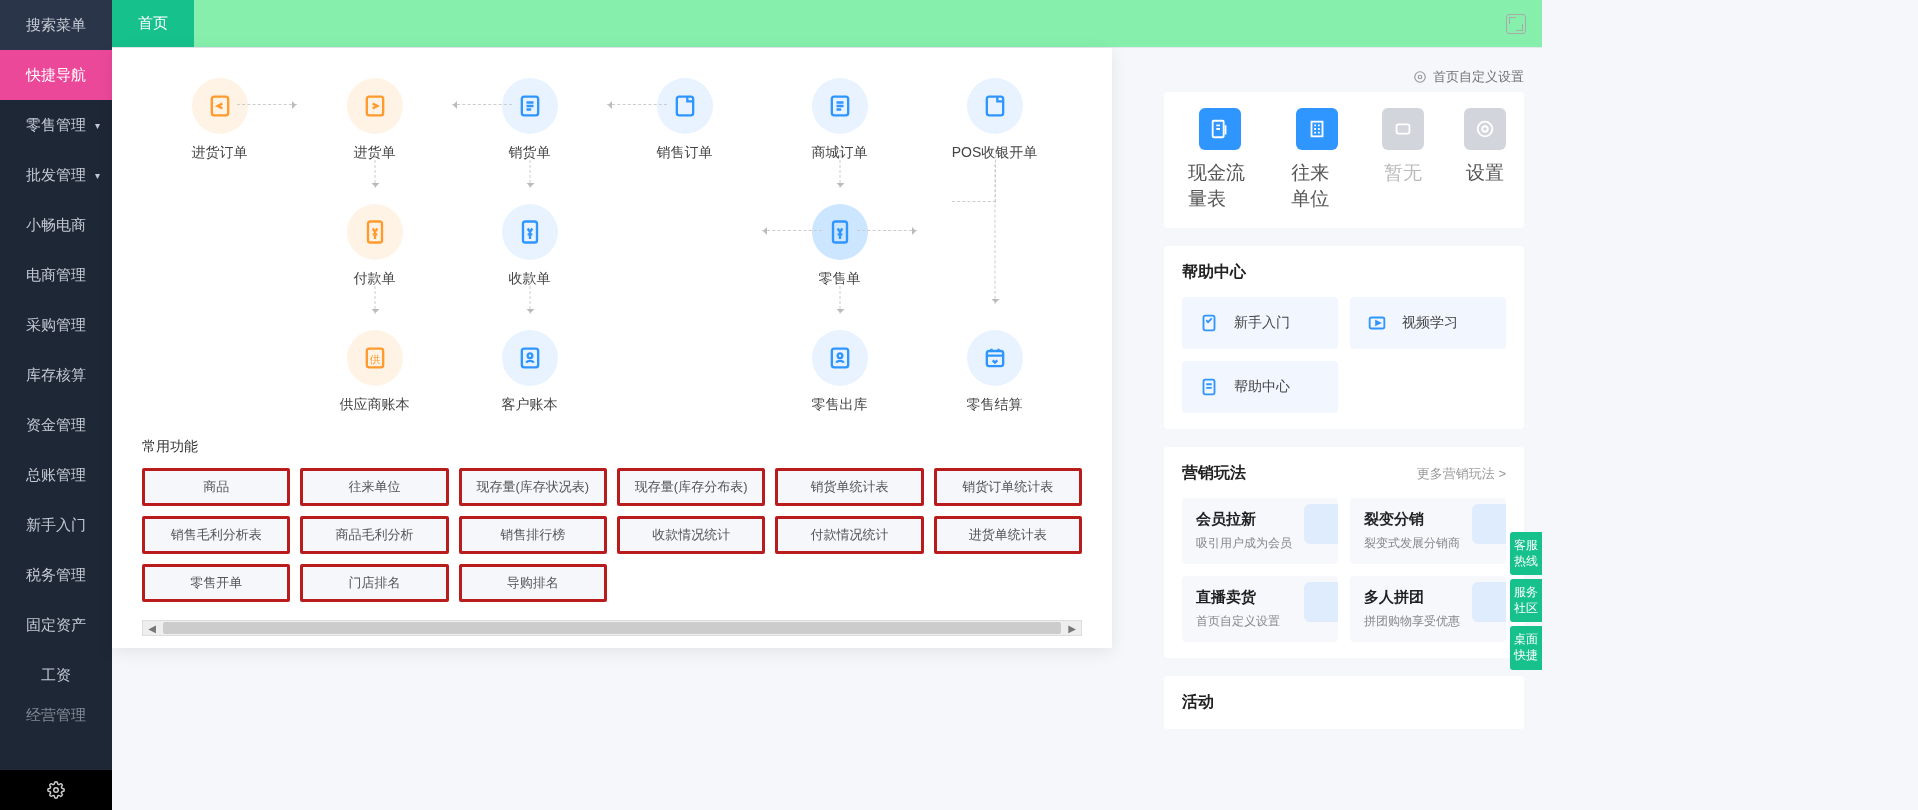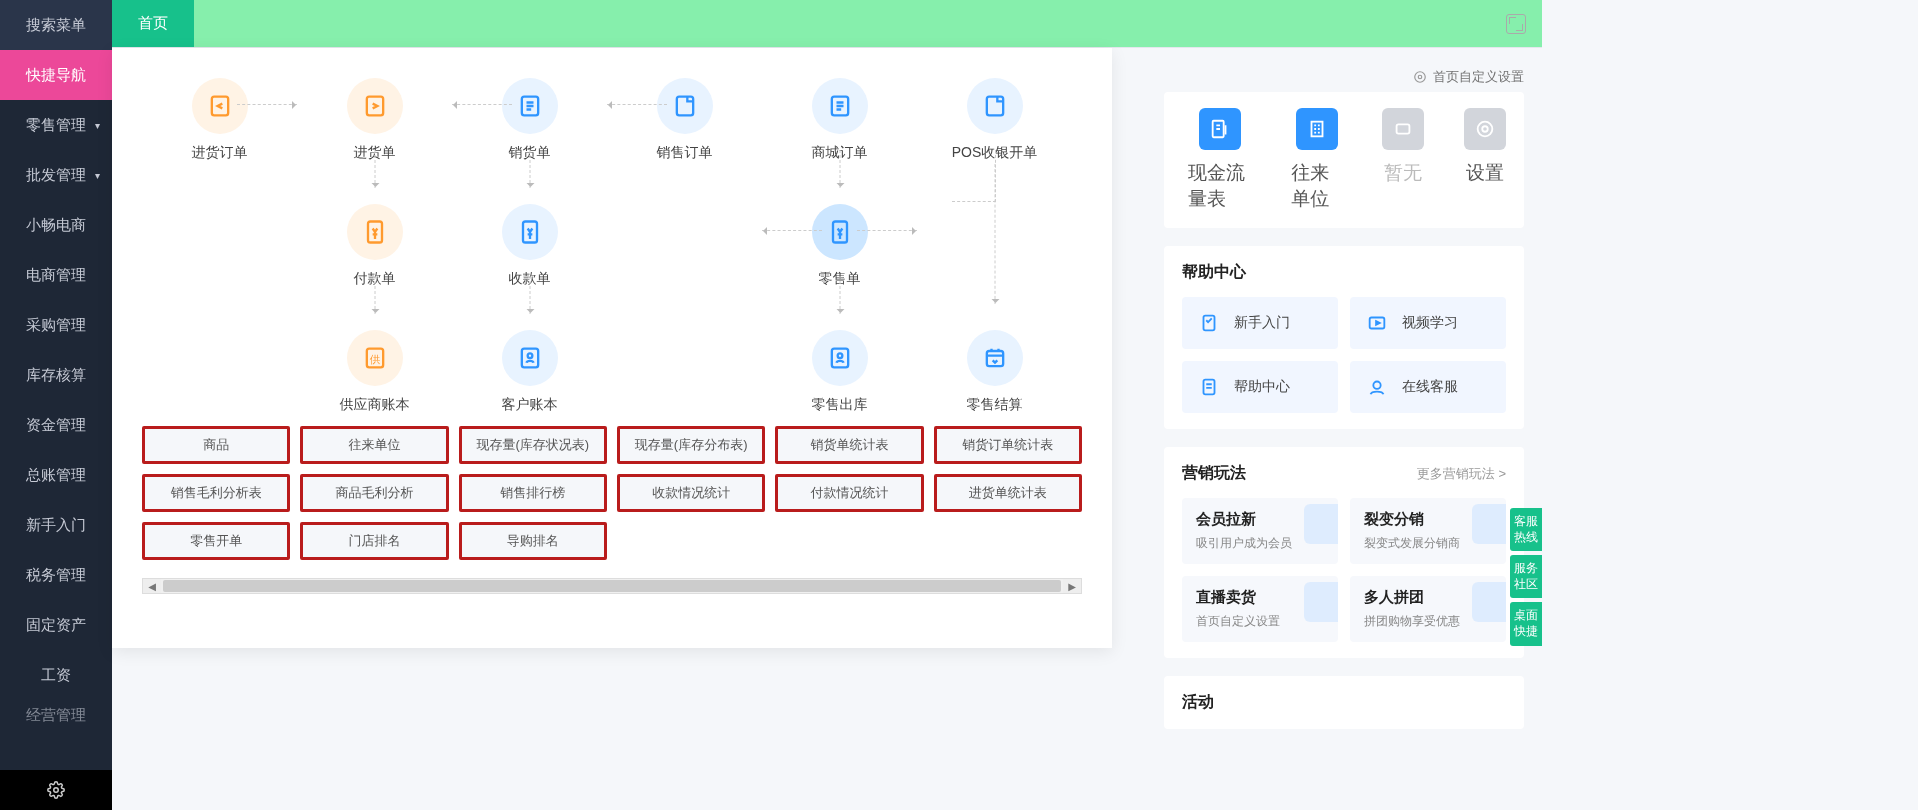--- a/index.html
+++ b/index.html
@@ -81,21 +81,21 @@
 .help-item .hic svg { width: 22px; height: 22px; stroke: #2f95ff; fill: none; }
 
 .mkt-grid { display: grid; grid-template-columns: 1fr 1fr; gap: 12px; }
 .mkt-item { background: #f6f8fc; border-radius: 4px; padding: 12px 14px; cursor: pointer; position: relative; overflow: hidden; }
 .mkt-item .mt { font-size: 15px; font-weight: 600; color: #222; }
 .mkt-item .ms { font-size: 12px; color: #888; margin-top: 6px; }
 .mkt-item .bg { position: absolute; right: -6px; top: 6px; width: 40px; height: 40px; background: #cfe4ff; border-radius: 6px; opacity: .6; }
 .act-card .card-title { margin-bottom: 0; }
 
 
-.float-help { position: absolute; right: 0; top: 460px; display: flex; flex-direction: column; gap: 4px; z-index: 30; }
+.float-help { position: absolute; right: 0; top: 484px; display: flex; flex-direction: column; gap: 4px; z-index: 30; }
 .fh-item { width: 32px; background: #17c18b; color: #fff; font-size: 12px; padding: 6px 0; text-align: center; border-radius: 3px 0 0 3px; writing-mode: horizontal-tb; line-height: 1.3; cursor: pointer; }
 
 svg { fill: none; stroke-width: 2; }
 </style>
 </head>
 <body>
 
 <div class="app">
   <aside class="sidebar">
     <div class="sidebar-item search">搜索菜单</div>
@@ -237,29 +237,20 @@
               </div>
             <div class="help-item">
                 <span class="hic">
                   <svg viewBox="0 0 24 24">
                     <rect x="6" y="4" width="12" height="16" rx="2"></rect>
                     <path d="M9 9h6M9 13h6"></path>
                   </svg>
                 </span>
                 <span>帮助中心</span>
               </div>
-            <div class="help-item">
-                <span class="hic">
-                  <svg viewBox="0 0 24 24">
-                    <circle cx="12" cy="10" r="4"></circle>
-                    <path d="M5 20c1-4 13-4 14 0"></path>
-                  </svg>
-                </span>
-                <span>在线客服</span>
-              </div>
           </div>
         </div>
 
         <div class="card">
           <div class="card-title">
             <span>营销玩法</span>
             <span class="more">更多营销玩法 &gt;</span>
           </div>
           <div class="mkt-grid">
             <div class="mkt-item">
@@ -436,20 +427,21 @@
                   <svg viewBox="0 0 24 24">
                     <rect x="5" y="6" width="14" height="13" rx="2"></rect>
                     <path d="M5 10h14M9 6V4M15 6V4M10 14l2 2 2-2"></path>
                   </svg>
                 </div>
               <span class="flow-label">零售结算</span>
             </div>
           </div>
         </div>
 
+        <div class="common-title">常用功能</div>
         <div class="common-grid">
           <div class="common-btn">商品</div>
           <div class="common-btn">往来单位</div>
           <div class="common-btn">现存量(库存状况表)</div>
           <div class="common-btn">现存量(库存分布表)</div>
           <div class="common-btn">销货单统计表</div>
           <div class="common-btn">销货订单统计表</div>
           <div class="common-btn">销售毛利分析表</div>
           <div class="common-btn">商品毛利分析</div>
           <div class="common-btn">销售排行榜</div>

